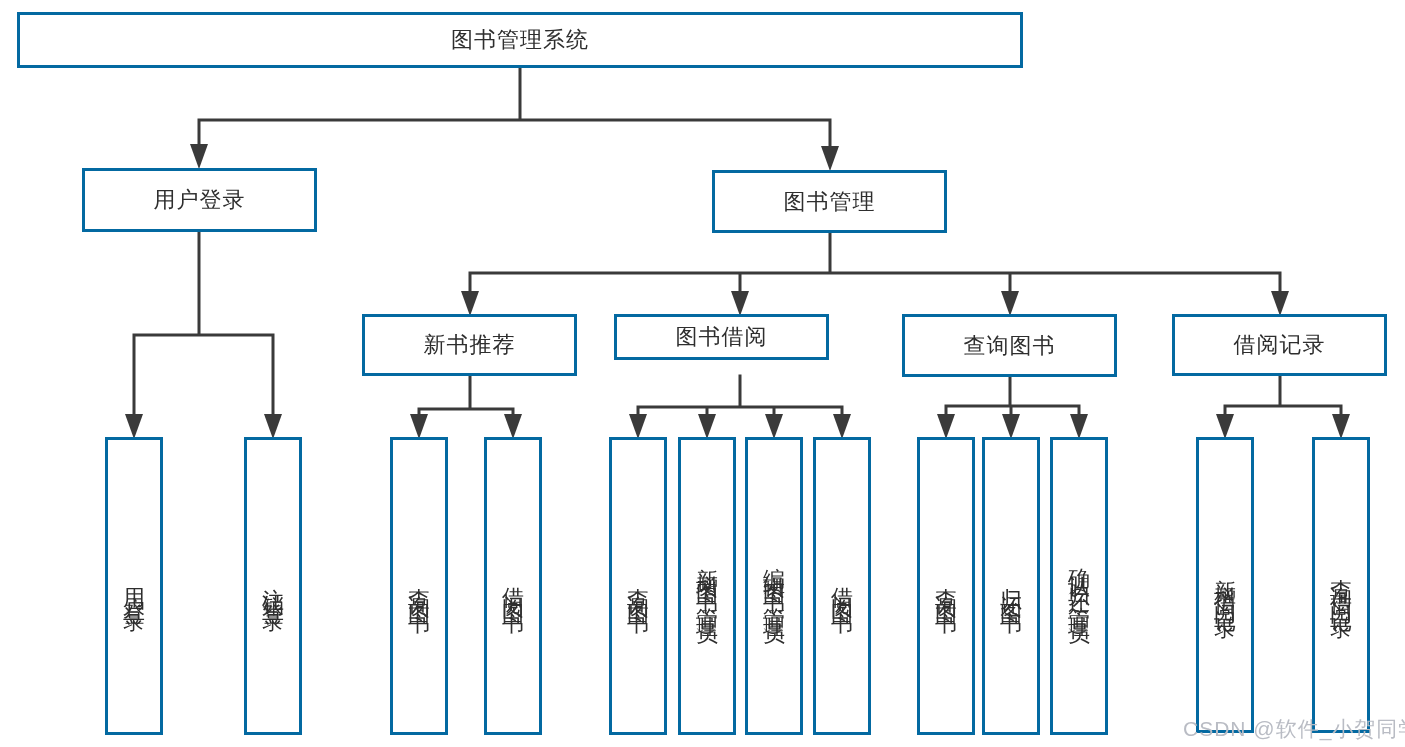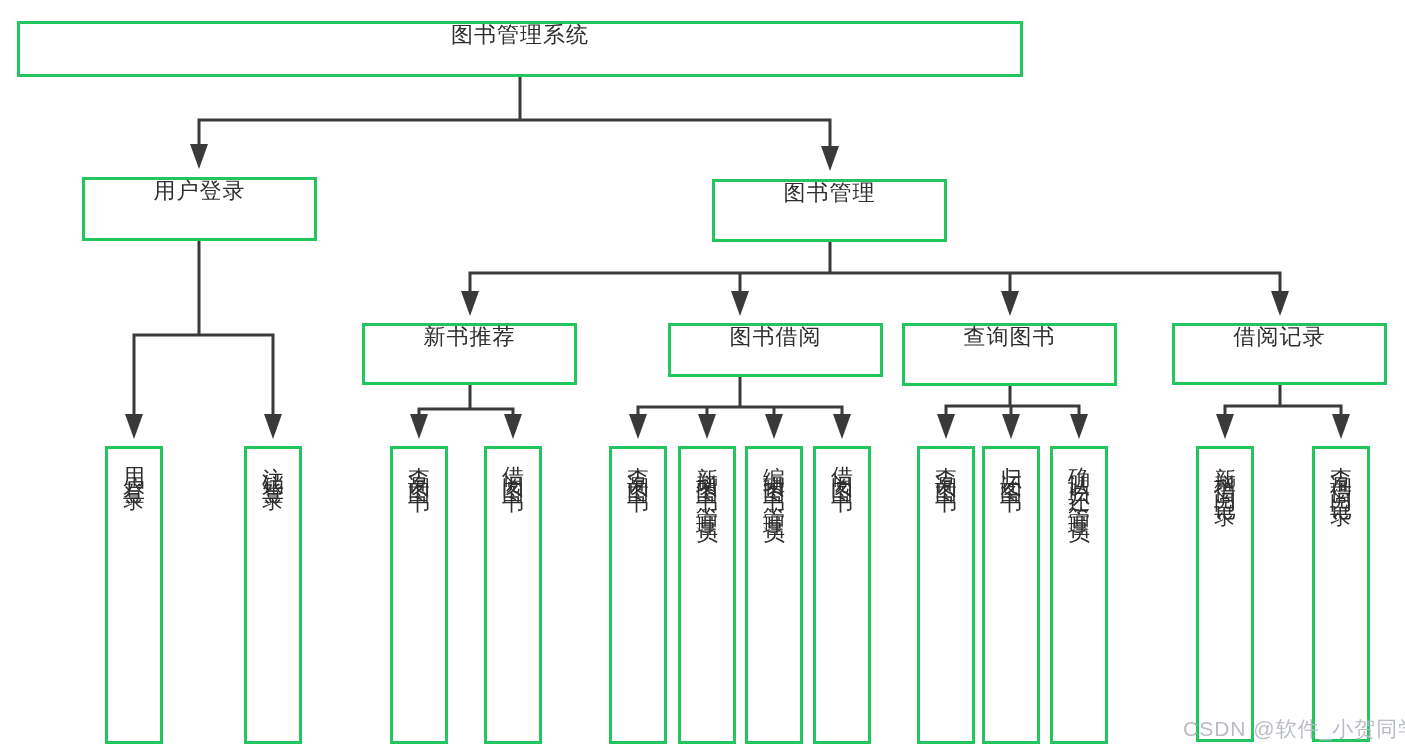--- a/index.html
+++ b/index.html
@@ -7,29 +7,28 @@
     position:relative;
     width:1405px;height:747px;
     background:#ffffff;
     font-family:"Liberation Sans", sans-serif;
     overflow:hidden;
   }
   .node{
     position:absolute;
     box-sizing:border-box;
     background:#ffffff;
-    border:3px solid #22c55e;
+    border:3px solid #0369a1;
     display:flex;
-    align-items:flex-start;
+    align-items:center;
     justify-content:center;
     color:#2e2e2e;
     font-size:22px;
     line-height:1;
     z-index:2;
-    margin-top:9px;
   }
   .node span{
     white-space:nowrap;
     letter-spacing:1px;
   }
   .leaf span{
     writing-mode:vertical-rl;
     text-orientation:mixed;
     letter-spacing:8px;
     white-space:nowrap;
@@ -109,21 +108,21 @@
   <div class="node" style="left:82px;top:168px;width:235px;height:64px;">
     <span>用户登录</span>
   </div>
   <div class="node" style="left:712px;top:170px;width:235px;height:63px;">
     <span>图书管理</span>
   </div>
 
   <div class="node" style="left:362px;top:314px;width:215px;height:62px;">
     <span>新书推荐</span>
   </div>
-  <div class="node" style="left:668px;top:314px;width:215px;height:54px;">
+  <div class="node" style="left:614px;top:314px;width:215px;height:46px;">
     <span>图书借阅</span>
   </div>
   <div class="node" style="left:902px;top:314px;width:215px;height:63px;">
     <span>查询图书</span>
   </div>
   <div class="node" style="left:1172px;top:314px;width:215px;height:62px;">
     <span>借阅记录</span>
   </div>
 
   <div class="node leaf" style="left:105px;top:437px;width:58px;height:298px;">

